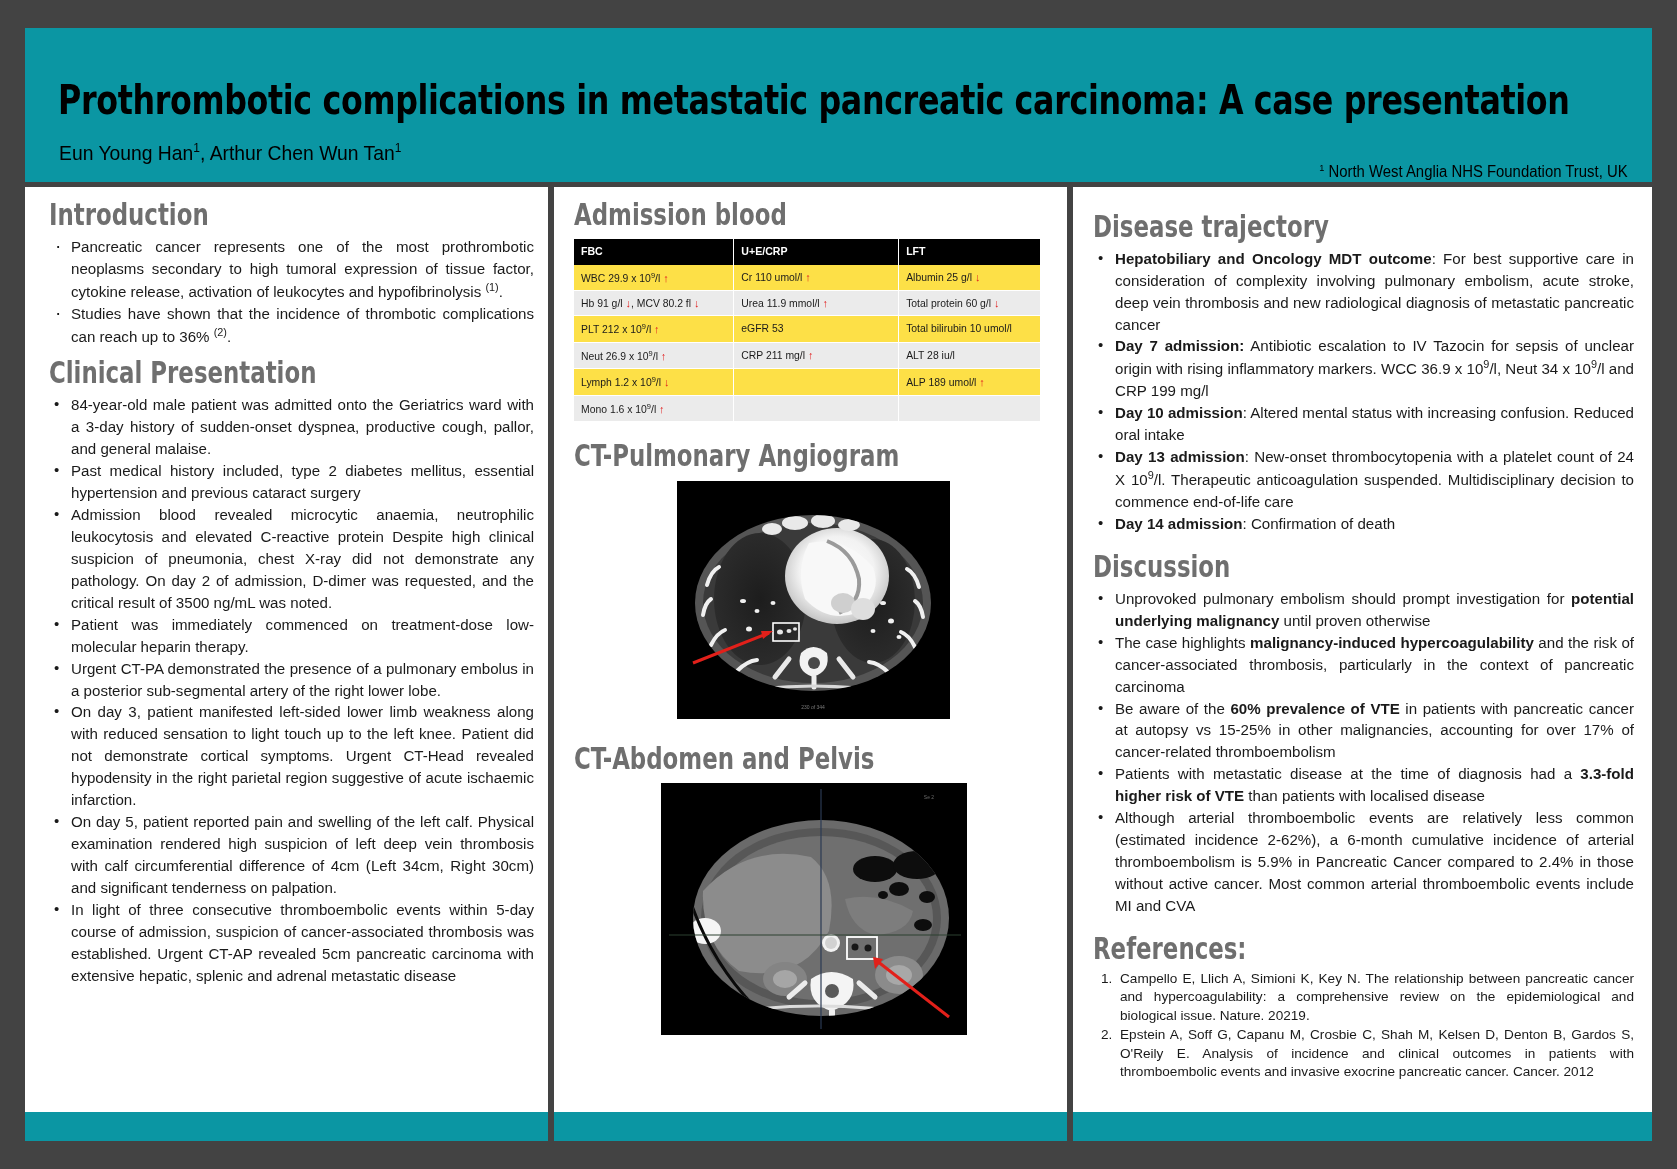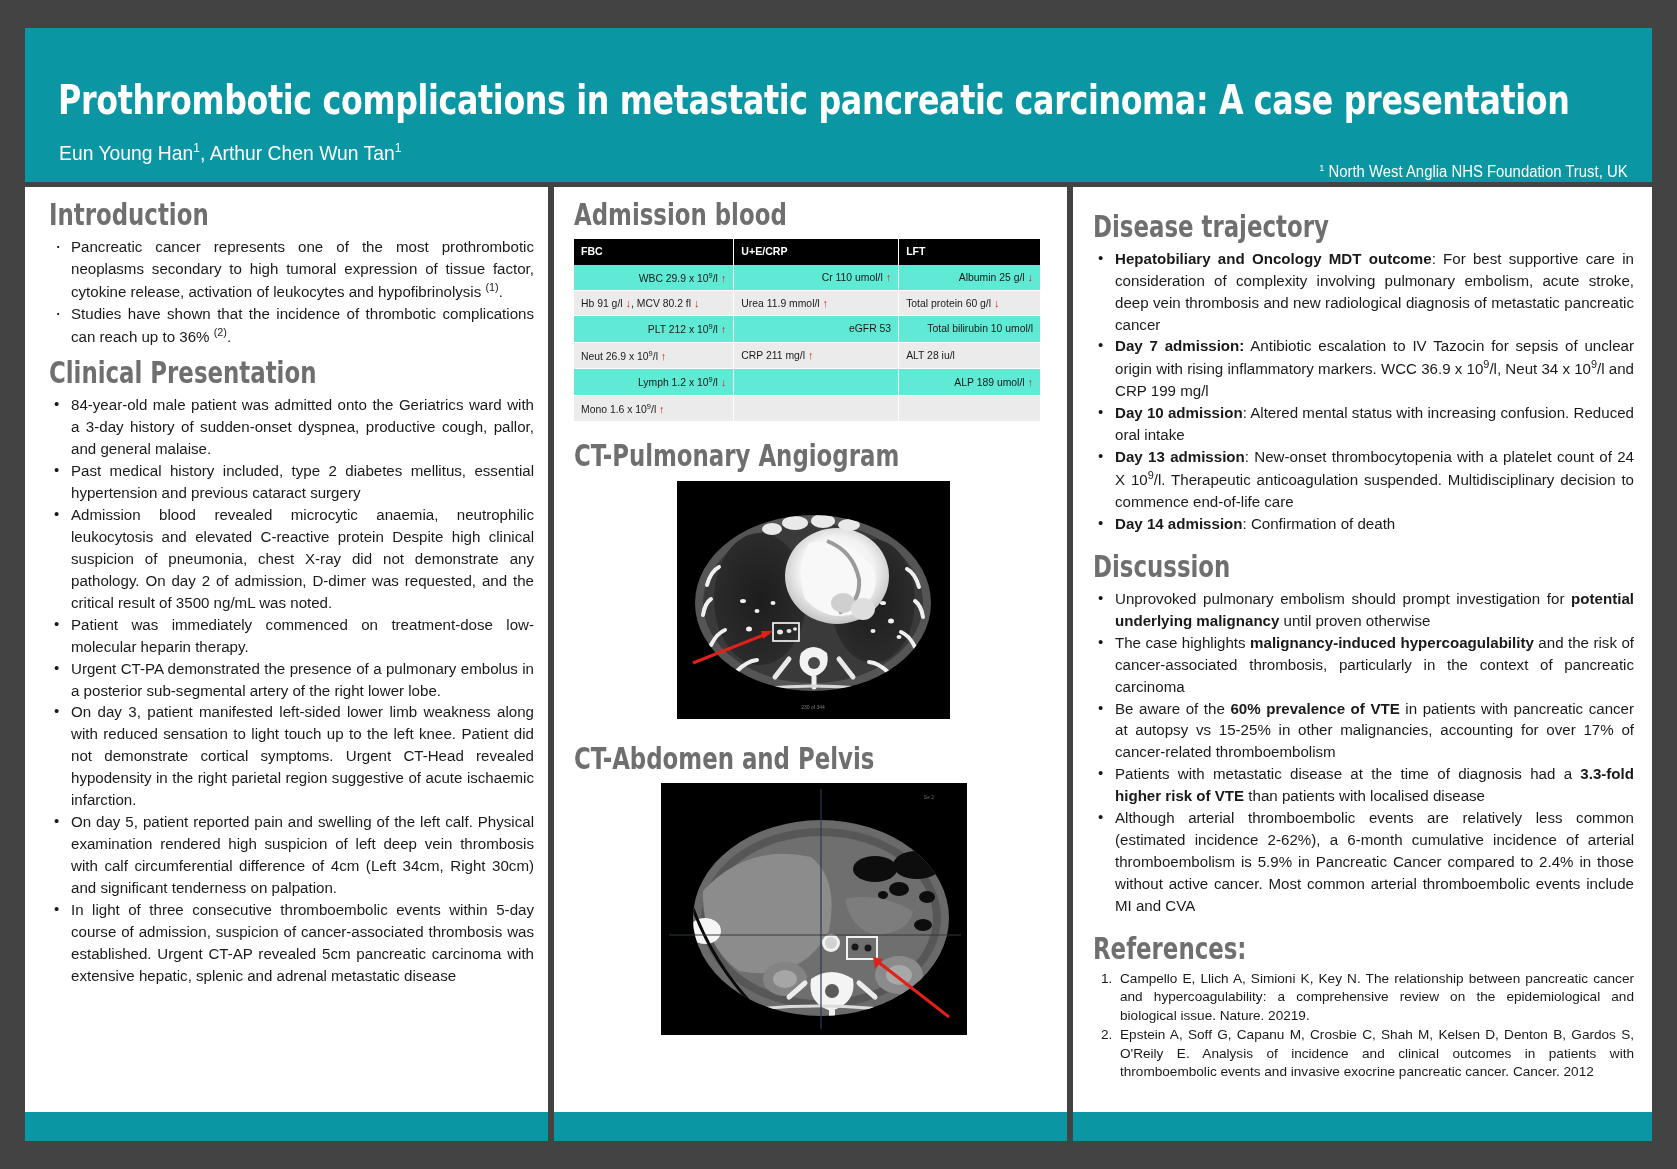--- a/index.html
+++ b/index.html
@@ -13,21 +13,21 @@
     position: absolute;
     left: 25px; top: 28px;
     width: 1627px; height: 1113px;
     background: #434343;
   }
   
   .header {
     position: absolute; left: 0; top: 0;
     width: 1627px; height: 154px;
     background: #0b96a3;
-    color: #ffffff;
+    color: #000000;
   }
   .header .title {
     position: absolute; left: 33px; top: 48px;
     font-family: "Liberation Sans Narrow", "DejaVu Sans Condensed", "Liberation Sans", sans-serif;
     font-size: 41px; font-weight: 700;
     letter-spacing: -0.4px;
     transform: scaleX(0.86); transform-origin: left center;
     white-space: nowrap;
   }
   .header .authors {
@@ -112,21 +112,21 @@
     padding: 6px 7px 8px 7px;
     font-size: 10.6px;
     border-right: 1px solid #ffffff;
     height: 24px; vertical-align: middle; margin-left: 38px;
   }
   table.bloods td {
     padding: 6px 7px; height: 25px; vertical-align: middle;
     border-right: 1px solid #ffffff;
     border-bottom: 1px solid #ffffff;
   }
-  table.bloods tr.odd  td { background: #5eead4; text-align: right; }
+  table.bloods tr.odd  td { background: #fde047; }
   table.bloods tr.even td { background: #ebebeb; }
   table.bloods .c1 { width: 160px; }
   table.bloods .c2 { width: 165px; }
   table.bloods .c3 { width: 142px; }
   .up, .dn { color: #e02020; font-weight: 700; font-size: 11px; }
   .sup9 { font-size: 0.72em; vertical-align: super; }
   
   .ctwrap { text-align: center; }
   .ctimg { display: inline-block; background: #000; position: relative; }
   .ct1 { width: 273px; height: 238px; margin-top: 4px; }

